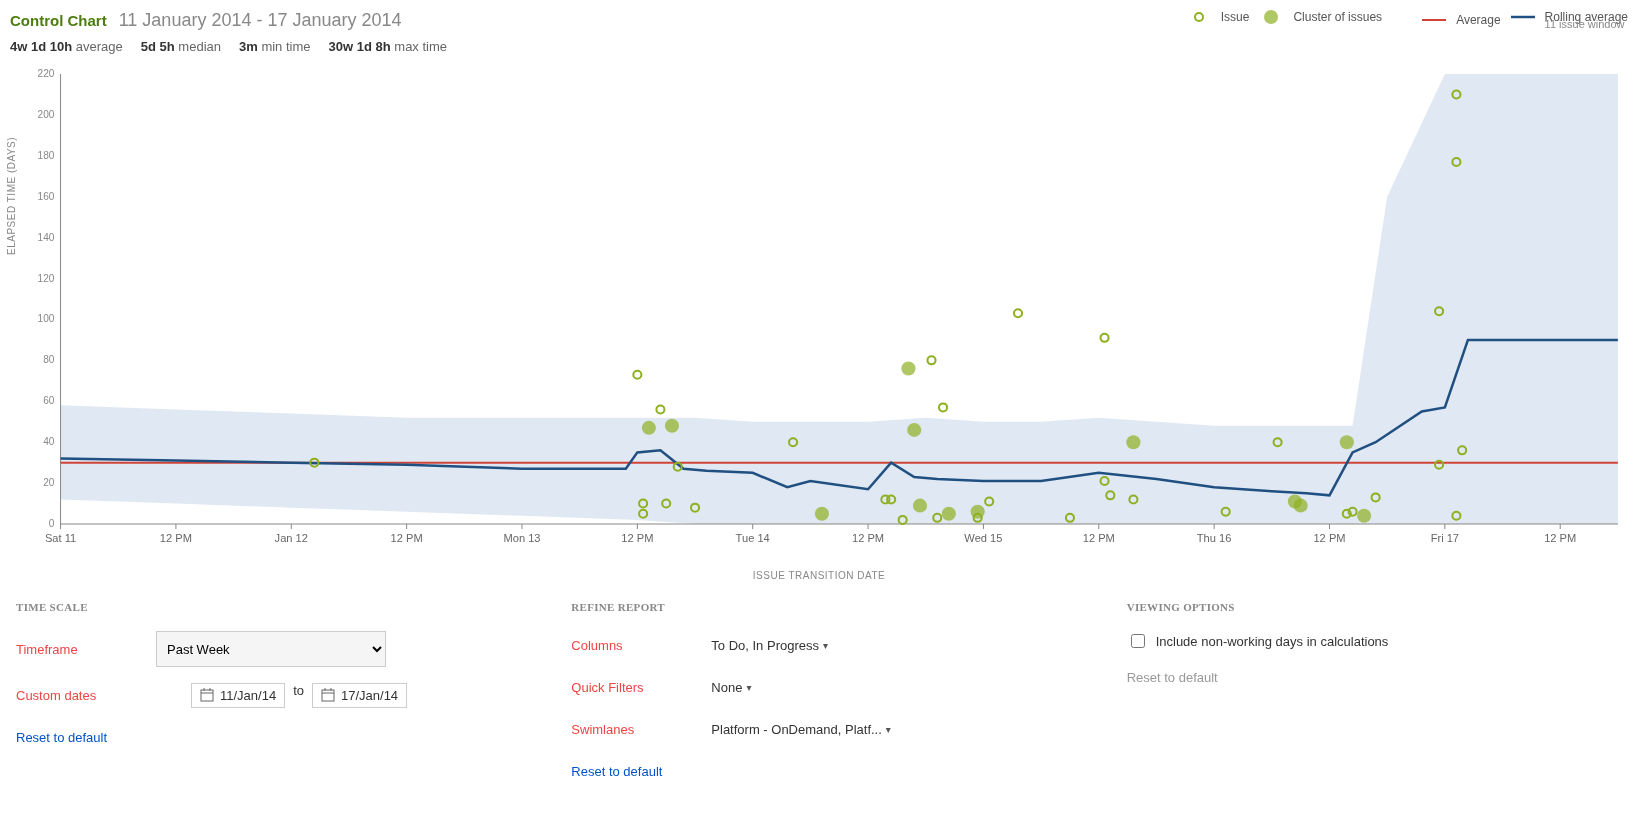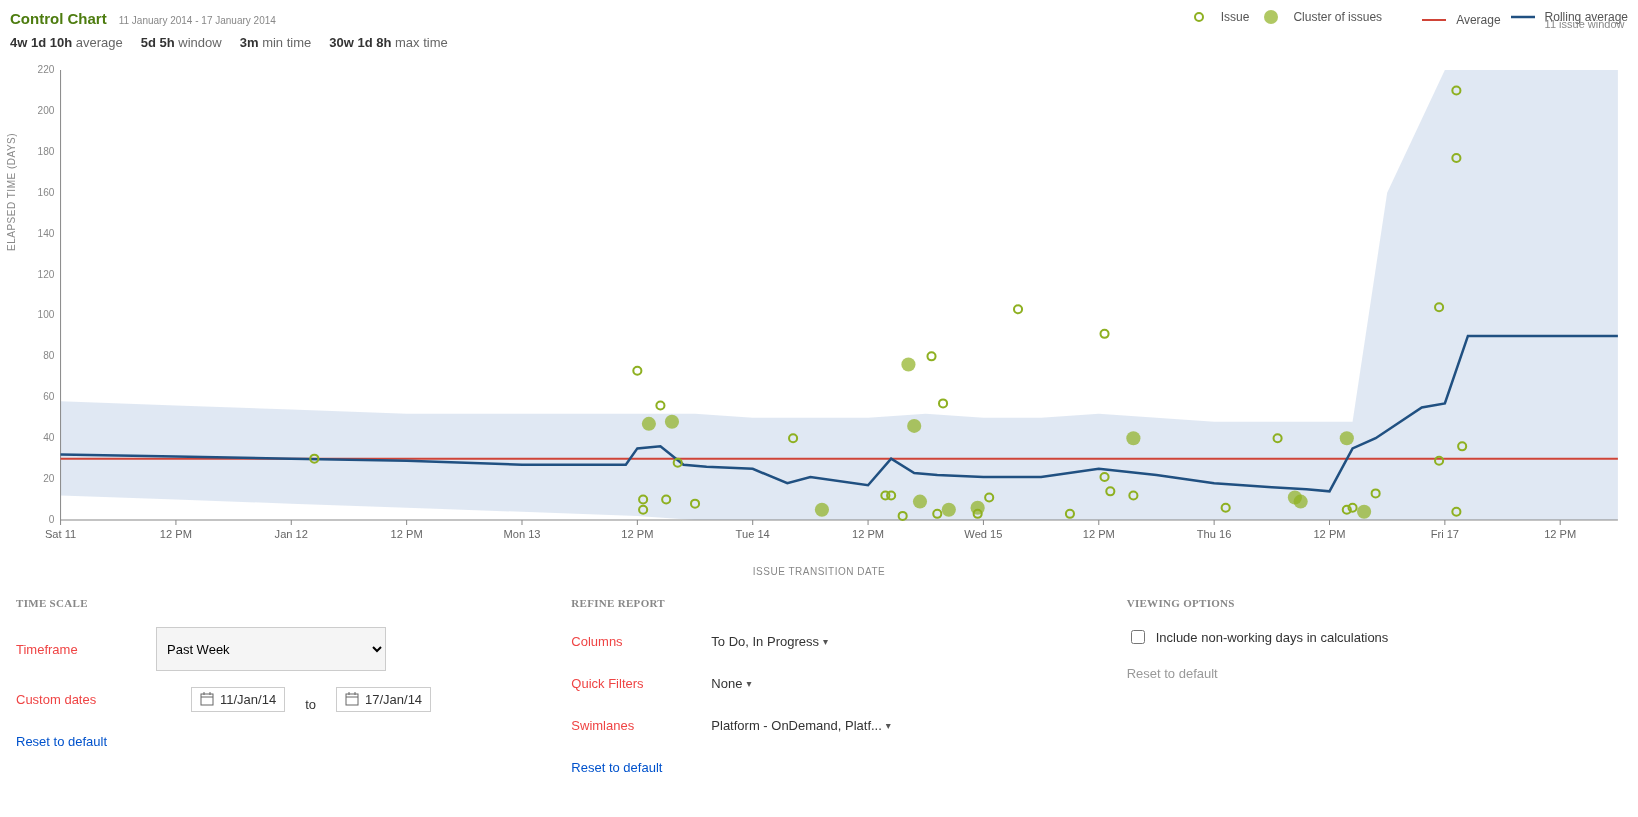--- a/index.html
+++ b/index.html
@@ -7,59 +7,59 @@
     margin: 0;
     padding: 10px;
     font-family: Arial, Helvetica, sans-serif;
     font-size: 13px;
     color: #333;
     background: #fff;
   }
   .header { display: flex; justify-content: space-between; align-items: flex-start; margin-bottom: 8px; }
   .title-row { display: flex; align-items: baseline; gap: 12px; }
   .title { font-size: 15px; font-weight: bold; color: #4d7c0f; }
-  .date-range { color: #888; font-size: 10px; }
+  .date-range { color: #888; font-size: 18px; }
   .stats-row { display: flex; gap: 18px; margin-top: 8px; color: #666; }
   .stats-row b { color: #333; font-weight: bold; }
   .legend { display: flex; gap: 40px; align-items: flex-start; }
   .legend-col { display: flex; flex-direction: row; gap: 10px; }
   .legend-item { display: flex; align-items: center; gap: 10px; font-size: 12px; color: #555; }
   .legend-sub { font-size: 11px; color: #888; margin-left: 34px; margin-top: -6px; }
   .legend-swatch { width: 24px; height: 14px; display: flex; align-items: center; justify-content: center; }
   .chart-wrap { position: relative; width: 100%; height: 500px; margin-top: 10px; }
   .ylabel { position: absolute; left: -4px; top: 50%; transform: rotate(-90deg) translateX(50%); transform-origin: left top; font-size: 10px; color: #888; letter-spacing: 0.5px; }
   .xlabel { text-align: center; font-size: 10px; color: #888; letter-spacing: 0.5px; margin-top: 6px; }
   svg { display: block; }
   .bottom { display: flex; gap: 60px; margin-top: 20px; padding: 0 6px; }
   .col { flex: 1; }
   .col h4 { font-size: 11px; color: #888; font-weight: bold; letter-spacing: 0.3px; margin: 0 0 18px 0; font-family: Liberation Serif, serif; }
   .form-row { display: flex; align-items: center; margin-bottom: 14px; min-height: 28px; }
   .form-label { width: 140px; color: #ef4444; font-size: 13px; }
-  select.ctrl { height: 44px; width: 230px; border: 1px solid #ccc; background: #f5f5f5; font-size: 13px; padding: 0 6px; }
-  .date-pair { display: flex; align-items: flex-end; gap: 20px; padding-left: 35px; }
+  select.ctrl { height: 36px; width: 230px; border: 1px solid #ccc; background: #f5f5f5; font-size: 13px; padding: 0 6px; }
+  .date-pair { display: flex; align-items: flex-start; gap: 8px; padding-left: 35px; }
   .date-input { display: inline-flex; align-items: center; gap: 6px; border: 1px solid #ccc; padding: 4px 8px; background: #fff; font-size: 13px; }
   .link { color: #0052cc; cursor: pointer; font-size: 13px; }
   .link.muted { color: #999; cursor: default; }
   .dd-text { display: inline-flex; align-items: center; gap: 4px; color: #333; cursor: pointer; font-size: 13px; }
   .dd-text::after { content: "▾"; font-size: 10px; color: #555; }
   .chk-row { display: flex; align-items: center; gap: 8px; font-size: 13px; color: #333; }
   input[type="checkbox"] { width: 14px; height: 14px; }
 </style>
 </head>
 <body>
 
 <div class="header">
   <div>
     <div class="title-row">
       <span class="title">Control Chart</span>
       <span class="date-range">11 January 2014 - 17 January 2014</span>
     </div>
     <div class="stats-row">
       <span><b>4w 1d 10h</b> <span>average</span></span>
-      <span><b>5d 5h</b> <span>window</span></span>
+      <span><b>5d 5h</b> <span>median</span></span>
       <span><b>3m</b> <span>min time</span></span>
       <span><b>30w 1d 8h</b> <span>max time</span></span>
     </div>
   </div>
   <div class="legend">
     <div class="legend-col">
       <div class="legend-item">
         <span class="legend-swatch">
             <svg width="14" height="14">
               <circle cx="7" cy="7" r="4" fill="none" stroke="#8eb021" stroke-width="2"></circle>

